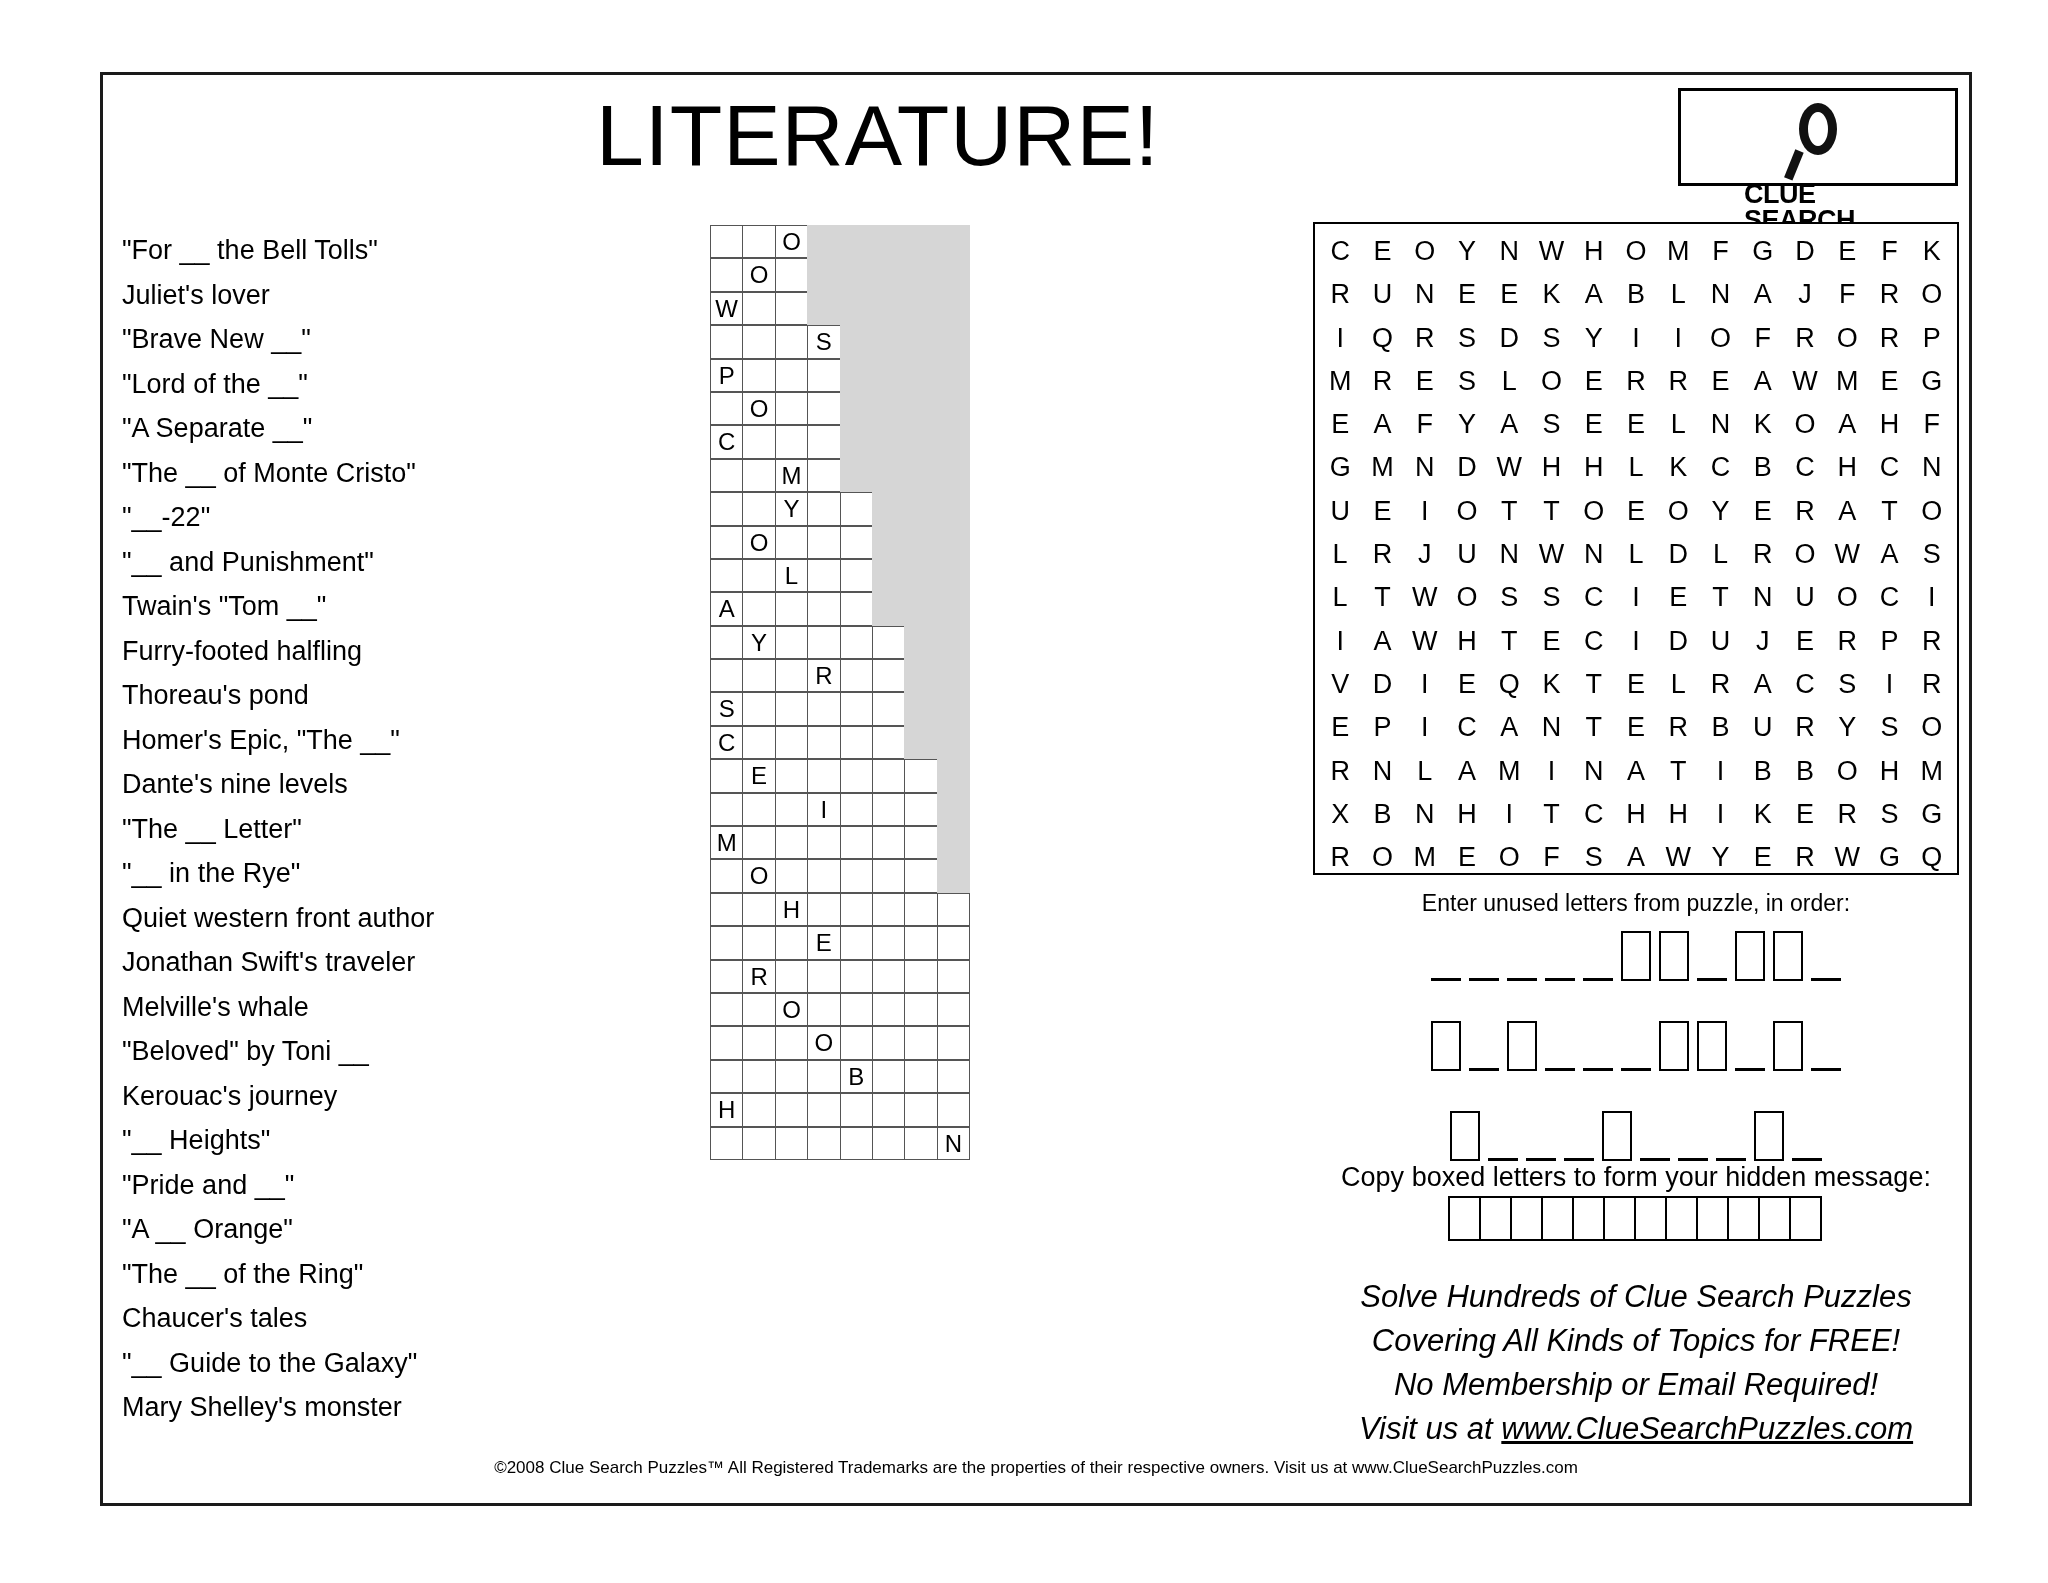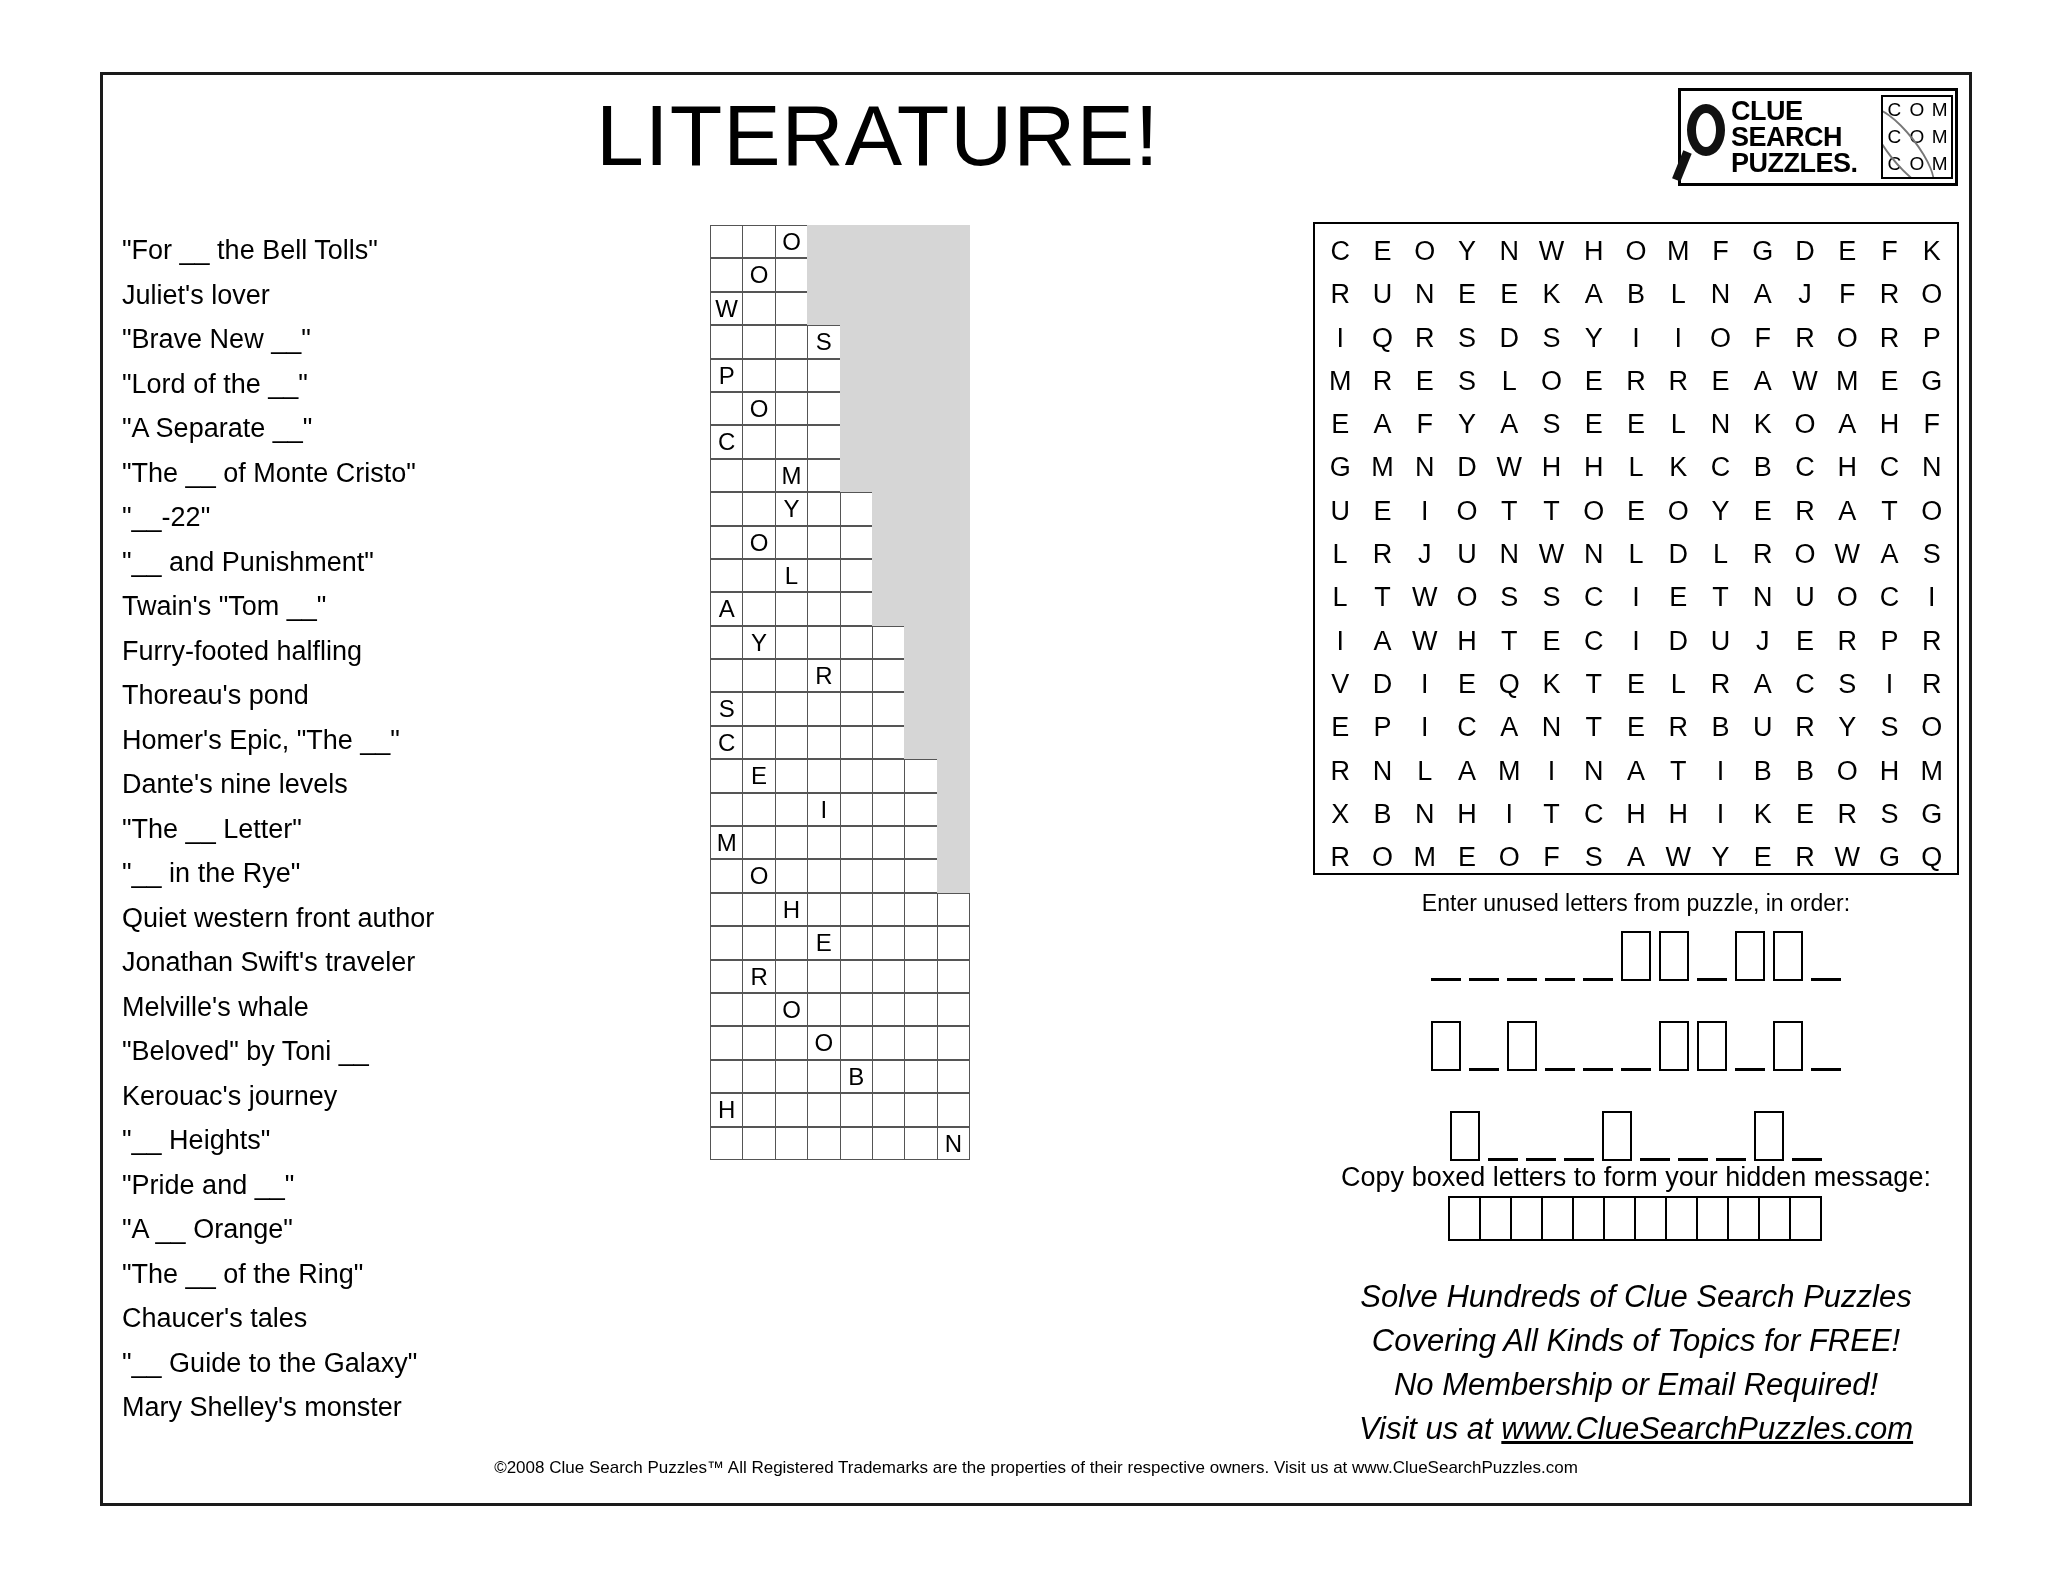--- a/index.html
+++ b/index.html
@@ -31,21 +31,21 @@
     white-space:nowrap;
   }
   
   .logo{
     position:absolute;
     left:1678px; top:88px;
     width:280px; height:98px;
     border:3px solid #000;
     box-sizing:border-box;
     background:#fff;
-    display:flex; align-items:center;
+    display:flex; align-items:center;flex-direction:column;
   }
   .logo-glass{ position:relative; width:50px; height:90px; flex:none; }
   .logo-glass .ring{
     position:absolute; left:6px; top:12px;
     width:38px; height:52px;
     border:9px solid #111;
     border-radius:50%;
     box-sizing:border-box;
   }
   .logo-glass .handle{

